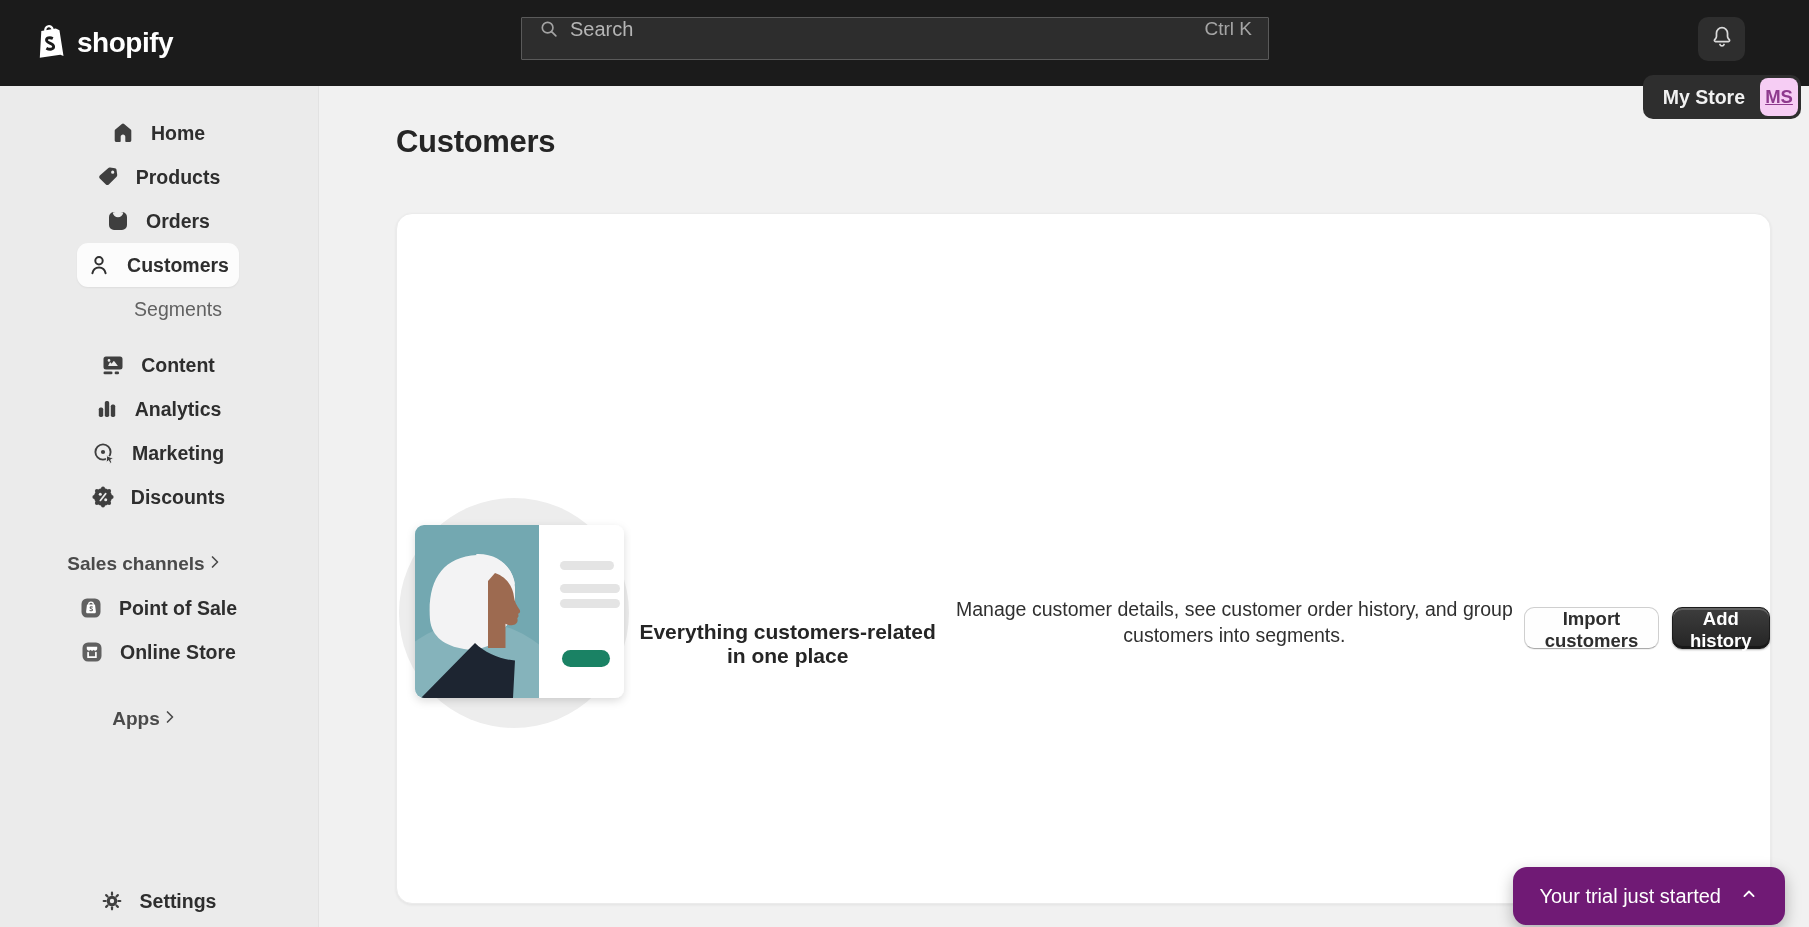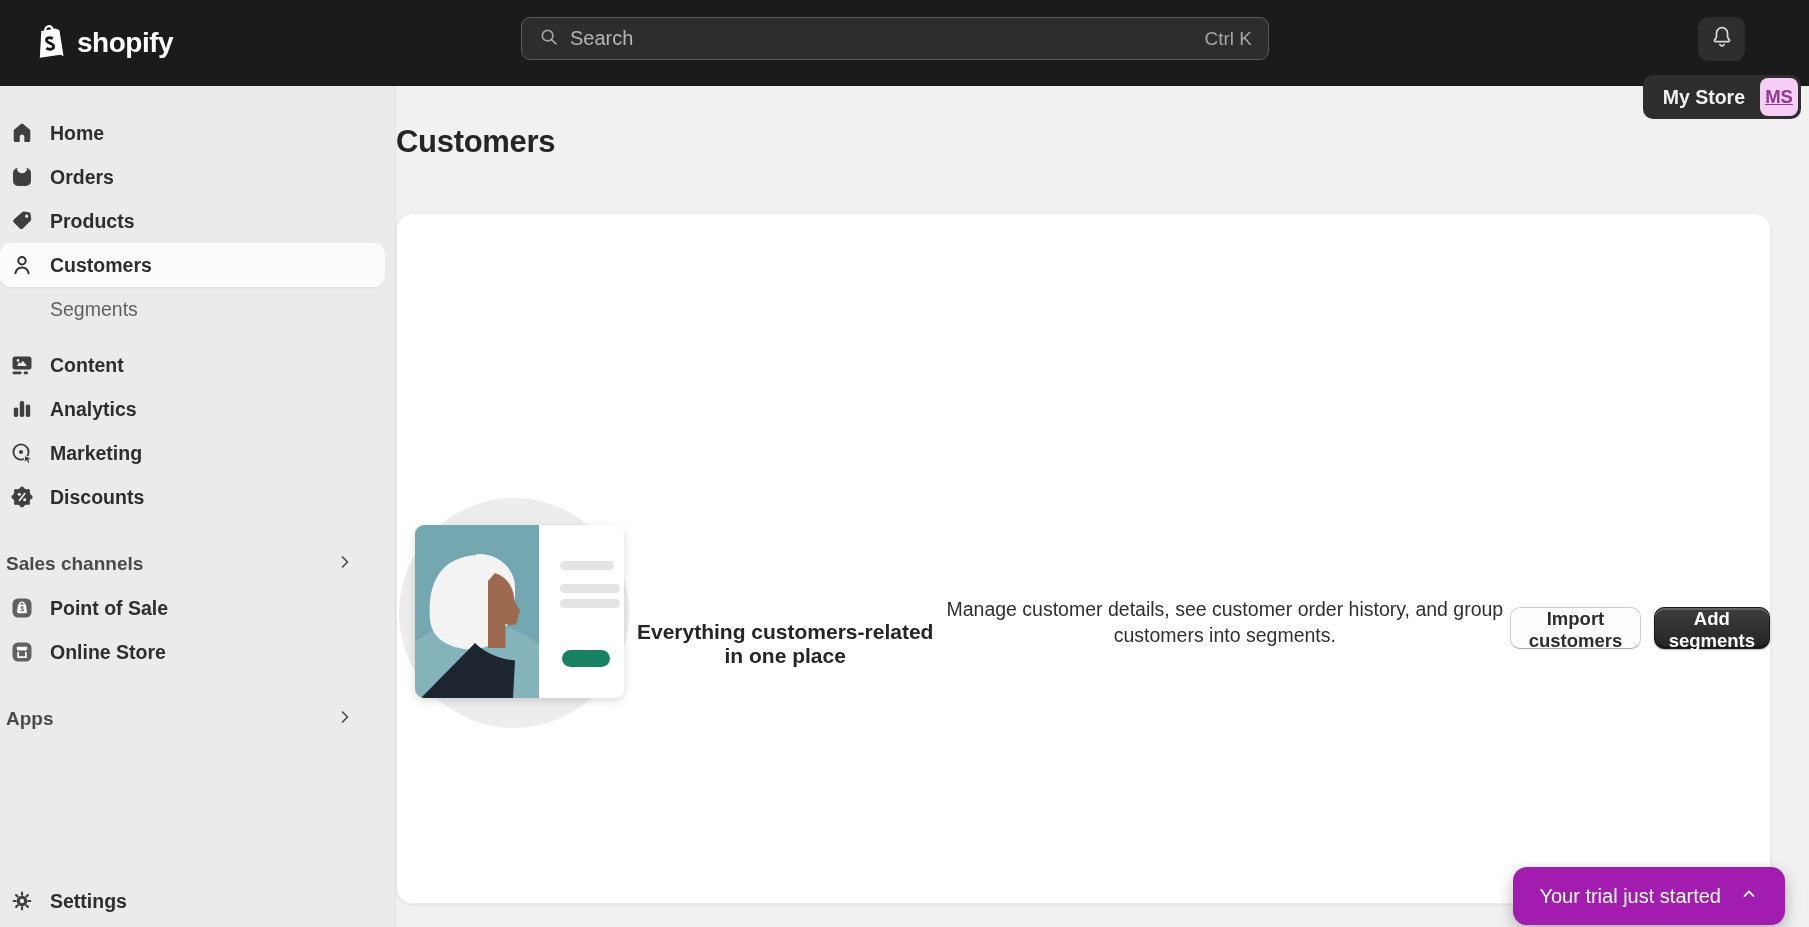--- a/index.html
+++ b/index.html
@@ -10,36 +10,36 @@
     font-family:"Liberation Sans","DejaVu Sans",sans-serif;
     color:#2e2e2e;
   }
 
   
   .topbar { position:absolute; top:0; left:0; width:1809px; height:86px; background:#1b1b1b; }
   .logo { position:absolute; left:32px; top:50%; transform:translateY(-50%); display:flex; align-items:center; gap:9px; cursor:pointer; }
   .logo-word { color:#fff; font-size:28px; font-weight:700; letter-spacing:-0.5px; }
   .searchbar {
     position:absolute; left:521px; top:17px; width:748px; height:43px;
-    background:#2d2d2d; border:1px solid #5a5a5a; border-radius:9px;
-    display:flex; align-items:center; padding:0 16px; cursor:text;
+    background:#2d2d2d; border:1px solid #5a5a5a; border-radius:1px;
+    display:flex; padding:0 16px; cursor:text;
   }
   .searchbar .ph { color:#b5b5b5; font-size:20px; margin-left:10px; }
   .searchbar .kbd { margin-left:auto; color:#a5a5a5; font-size:19px; }
   .tb-right { position:absolute; right:8px; top:17px; display:flex; align-items:center; gap:14px;flex-direction:column; }
   .bell-btn { width:47px; height:44px; border-radius:10px; background:#2e2e2e; display:flex; align-items:center; justify-content:center; cursor:pointer; }
   .store-btn { height:44px; border-radius:10px; background:#2e2e2e; display:flex; align-items:center; gap:15px; padding:0 3px 0 20px; cursor:pointer; }
   .store-name { color:#f1f1f1; font-size:19.5px; font-weight:600; }
   .store-badge { width:38px; height:38px; border-radius:8px; background:#f6cdf4; color:#8e3a8e; font-size:18.5px; font-weight:700; display:flex; align-items:center; justify-content:center;text-decoration:underline; }
 
   
   .sidebar {
-    position:absolute; top:86px; left:0; bottom:0; width:396px;
+    position:absolute; top:86px; left:0; bottom:0; width:319px;
     background:#ebebeb; border-right:1px solid #e2e2e2;
-    padding:25px 10px 4px 0; display:flex; flex-direction:column;
+    padding:25px 10px 4px 8px; display:flex; flex-direction:column;align-items:center;
   }
   .sitem { height:44px; border-radius:11px; display:flex; align-items:center; gap:16px; padding:0 10px; font-size:19.5px; font-weight:600; color:#2e2e2e; cursor:pointer; flex:none; }
   .sitem .ic { width:24px; height:24px; flex:none; display:flex; align-items:center; justify-content:center; }
   .sitem.selected { background:#fcfcfc; box-shadow:0 1px 2px rgba(0,0,0,.06); }
   .sitem.sub { padding-left:50px; color:#616161; font-weight:500; }
   .sgap-s { height:12px; flex:none; }
   .sgap-m { height:31px; flex:none; }
   .shead { height:28px; display:flex; align-items:center; justify-content:space-between; padding:0 30px 0 6px; color:#4a4a4a; font-size:19px; font-weight:700; cursor:pointer; flex:none; margin-bottom:8px; }
   .sbottom { margin-top:auto; }
 
@@ -56,21 +56,21 @@
   .btn-row { margin-top:27px; display:flex; gap:13px; }
   .btn { height:42px; border-radius:10px; padding:0 14px; font-family:inherit; font-size:18.5px; font-weight:600; cursor:pointer; }
   .btn.secondary { background:#fefefe; border:1px solid #cfcfcf; border-bottom-color:#ababab; color:#2e2e2e; box-shadow:0 1px 0 rgba(0,0,0,.05); }
   .btn.primary {
     background:linear-gradient(180deg,#3d3d3d,#252525); color:#fff; border:1px solid #1c1c1c;
     box-shadow:inset 0 2px 0 rgba(255,255,255,.2), inset 0 -2px 0 rgba(0,0,0,.35), 0 1px 2px rgba(0,0,0,.3);
   }
 
   
   .trial {
-    position:absolute; right:24px; bottom:2px; height:58px; background:#a21caf; border-radius:14px;
+    position:absolute; right:24px; bottom:2px; height:58px; background:#701a75; border-radius:14px;
     color:#fff; display:flex; align-items:center; gap:18px; padding:0 26px; font-size:20px;
     box-shadow:0 6px 16px rgba(0,0,0,.28); cursor:pointer;
   }
 </style>
 </head>
 <body>
 
 <header class="topbar">
   <div class="logo">
     <span>
@@ -117,33 +117,33 @@
       <svg width="24" height="24" viewBox="0 0 24 24">
           <path d="M10.9 2.9a1.7 1.7 0 0 1 2.2 0l6.6 5.5c.4.3.6.8.6 1.3v9.5c0 1-.8 1.8-1.8 1.8h-3.2c-.6 0-1-.4-1-1v-4.2c0-1.2-1-2.2-2.3-2.2s-2.3 1-2.3 2.2V20c0 .6-.4 1-1 1H5.5c-1 0-1.8-.8-1.8-1.8V9.7c0-.5.2-1 .6-1.3z" fill="#3f3f3f"></path>
         </svg>
     </span>
     <span>Home</span>
   </div>
 
   <div class="sitem">
     <span class="ic">
       <svg width="24" height="24" viewBox="0 0 24 24">
+          <path fill-rule="evenodd" fill="#3f3f3f" d="M12.1 3.2c.5-.5 1.2-.7 1.9-.6l5 .7c.8.1 1.4.7 1.5 1.5l.7 5c.1.7-.1 1.4-.6 1.9l-7.8 7.8c-.8.8-2.1.8-2.9 0l-6.1-6.1c-.8-.8-.8-2.1 0-2.9zm4.6 5.6a1.6 1.6 0 1 0 0-3.2 1.6 1.6 0 0 0 0 3.2z"></path>
+        </svg>
+    </span>
+    <span>Products</span>
+  </div>
+
+  <div class="sitem">
+    <span class="ic">
+      <svg width="24" height="24" viewBox="0 0 24 24">
           <path fill-rule="evenodd" fill="#3f3f3f" d="M8 3h8a5 5 0 0 1 5 5v8a5 5 0 0 1-5 5H8a5 5 0 0 1-5-5V8a5 5 0 0 1 5-5zm-1.3.7c.5 2.6 2.7 4.5 5.3 4.5s4.8-1.9 5.3-4.5c-.8-.4-1.7-.7-2.6-.7H9.3c-.9 0-1.8.3-2.6.7z"></path>
         </svg>
     </span>
     <span>Orders</span>
-  </div>
-
-  <div class="sitem">
-    <span class="ic">
-      <svg width="24" height="24" viewBox="0 0 24 24">
-          <path fill-rule="evenodd" fill="#3f3f3f" d="M12.1 3.2c.5-.5 1.2-.7 1.9-.6l5 .7c.8.1 1.4.7 1.5 1.5l.7 5c.1.7-.1 1.4-.6 1.9l-7.8 7.8c-.8.8-2.1.8-2.9 0l-6.1-6.1c-.8-.8-.8-2.1 0-2.9zm4.6 5.6a1.6 1.6 0 1 0 0-3.2 1.6 1.6 0 0 0 0 3.2z"></path>
-        </svg>
-    </span>
-    <span>Products</span>
   </div>
 
   <div class="sitem selected">
     <span class="ic">
       <svg width="24" height="24" viewBox="0 0 24 24" fill="none">
           <circle cx="12" cy="7.8" r="3.7" stroke="#2f2f2f" stroke-width="2"></circle>
           <path d="M5.4 20.2c.8-3.9 3.5-5.8 6.6-5.8s5.8 1.9 6.6 5.8" stroke="#2f2f2f" stroke-width="2" stroke-linecap="round"></path>
         </svg>
     </span>
     <span>Customers</span>
@@ -310,21 +310,21 @@
         <rect x="163" y="103" width="60" height="9" rx="4.5" fill="#e4e4e4"></rect>
         <rect x="165" y="154" width="48" height="17" rx="8.5" fill="#1a8264"></rect>
       </svg>
     </div>
 
     <h2 class="empty-heading">Everything customers-related in one place</h2>
     <p class="empty-desc">Manage customer details, see customer order history, and group customers into segments.</p>
 
     <div class="btn-row">
       <button class="btn secondary">Import customers</button>
-      <button class="btn primary">Add segments</button>
+      <button class="btn primary">Add history</button>
     </div>
   </section>
 </main>
 
 <div class="trial">
   <span>Your trial just started</span>
   <span>
     <svg width="20" height="20" viewBox="0 0 24 24" fill="none">
         <path d="M6.5 14.5l5.5-5.5 5.5 5.5" stroke="#ffffff" stroke-width="2.2" stroke-linecap="round" stroke-linejoin="round"></path>
       </svg>

